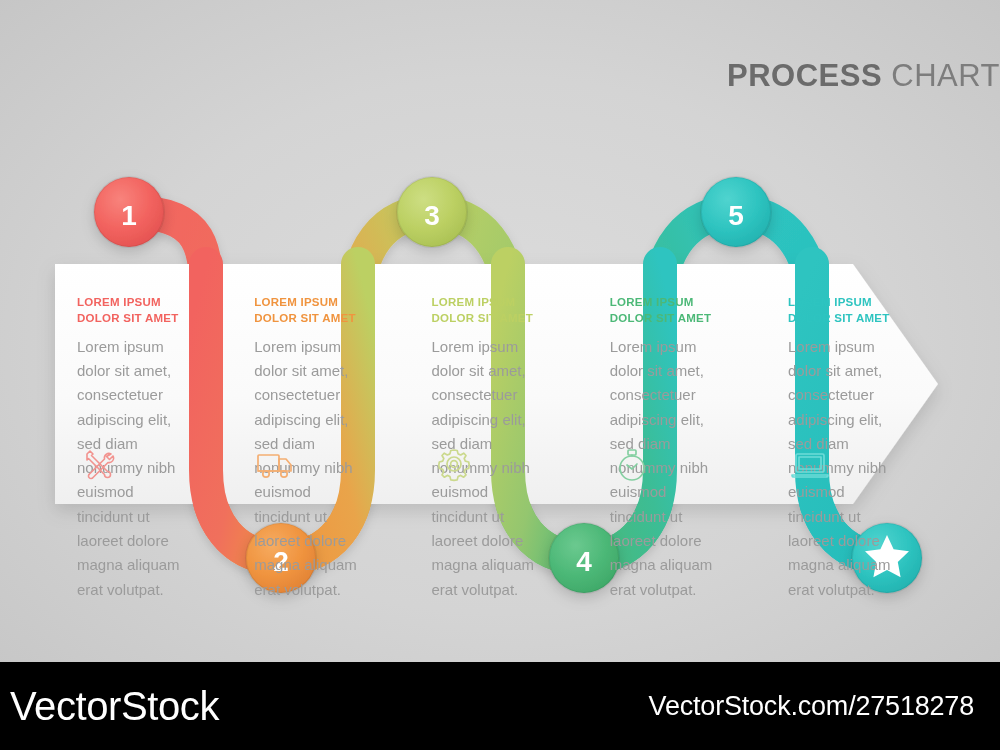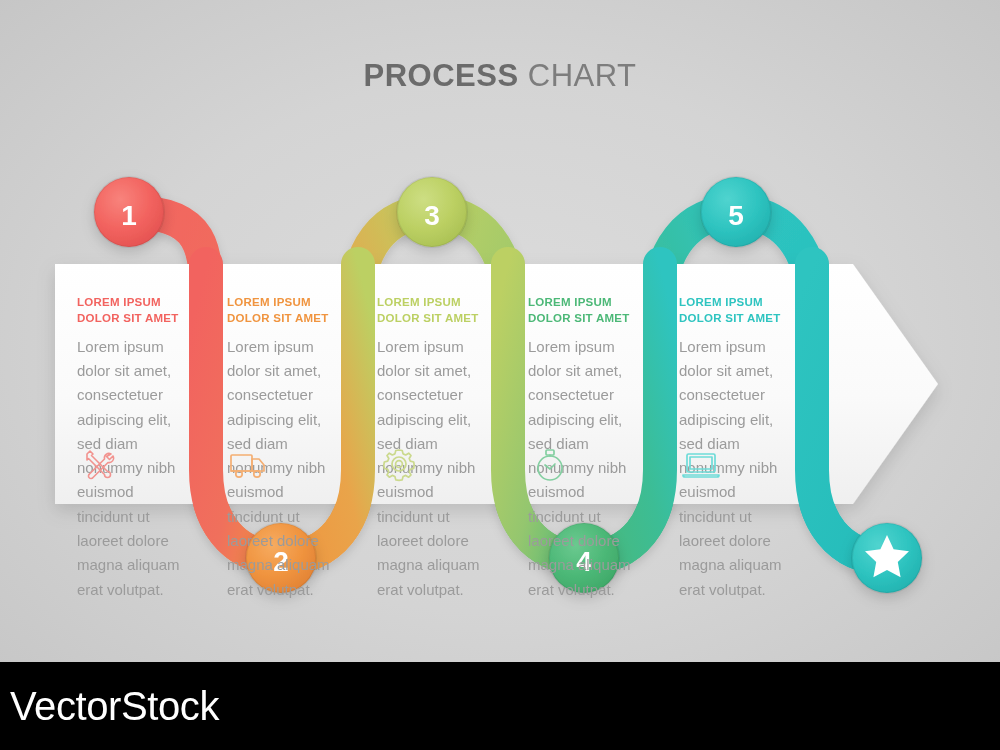--- a/index.html
+++ b/index.html
@@ -12,38 +12,39 @@
   #stage {
     position:relative;
     width:1000px; height:750px;
     background: radial-gradient(ellipse 90% 85% at 50% 46%, #dcdcdc 0%, #d4d4d4 42%, #c6c6c6 78%, #bdbdbd 100%);
     overflow:hidden;
   }
 
   
   #title {
     position:absolute; top:58px; left:0; width:1000px;
-    text-align:center;
+    text-align:right;
     font-size:31px;
     letter-spacing:0.5px;
     color:#6e6e6e;
     user-select:none;
   }
   #title .strong { font-weight:bold; color:#6b6b6b; }
   #title .light  { font-weight:300; color:#7d7d7d; }
 
   
   #art { position:absolute; top:0; left:0; width:1000px; height:750px; }
 
   
   #columns {
     position:absolute;
     top:262px; left:55px;
     width:885px; height:242px;
     display:flex;
+    justify-content:space-between;
   }
   .col {
     position:relative;
     width:152px;
     padding:32px 0 0 0;
   }
   .col:nth-child(1) { margin-left:22px; }
   .col:nth-child(2) { margin-left:-2px; }
   .col:nth-child(3) { margin-left:-2px; }
   .col:nth-child(4) { margin-left:-1px; }
@@ -302,15 +303,16 @@
           <rect x="11" y="13" width="22" height="12"></rect>
           <path d="M4 31 h36 a2 2 0 0 1 -2 2 h-32 a2 2 0 0 1 -2 -2 z"></path>
         </svg>
       </div>
     </div>
 
   </div>
 
   <div id="footer">
     <div id="brand">VectorStock</div>
+    <div id="urlcode">VectorStock.com/27518278</div>
   </div>
 
 </div>
 
 </body></html>

